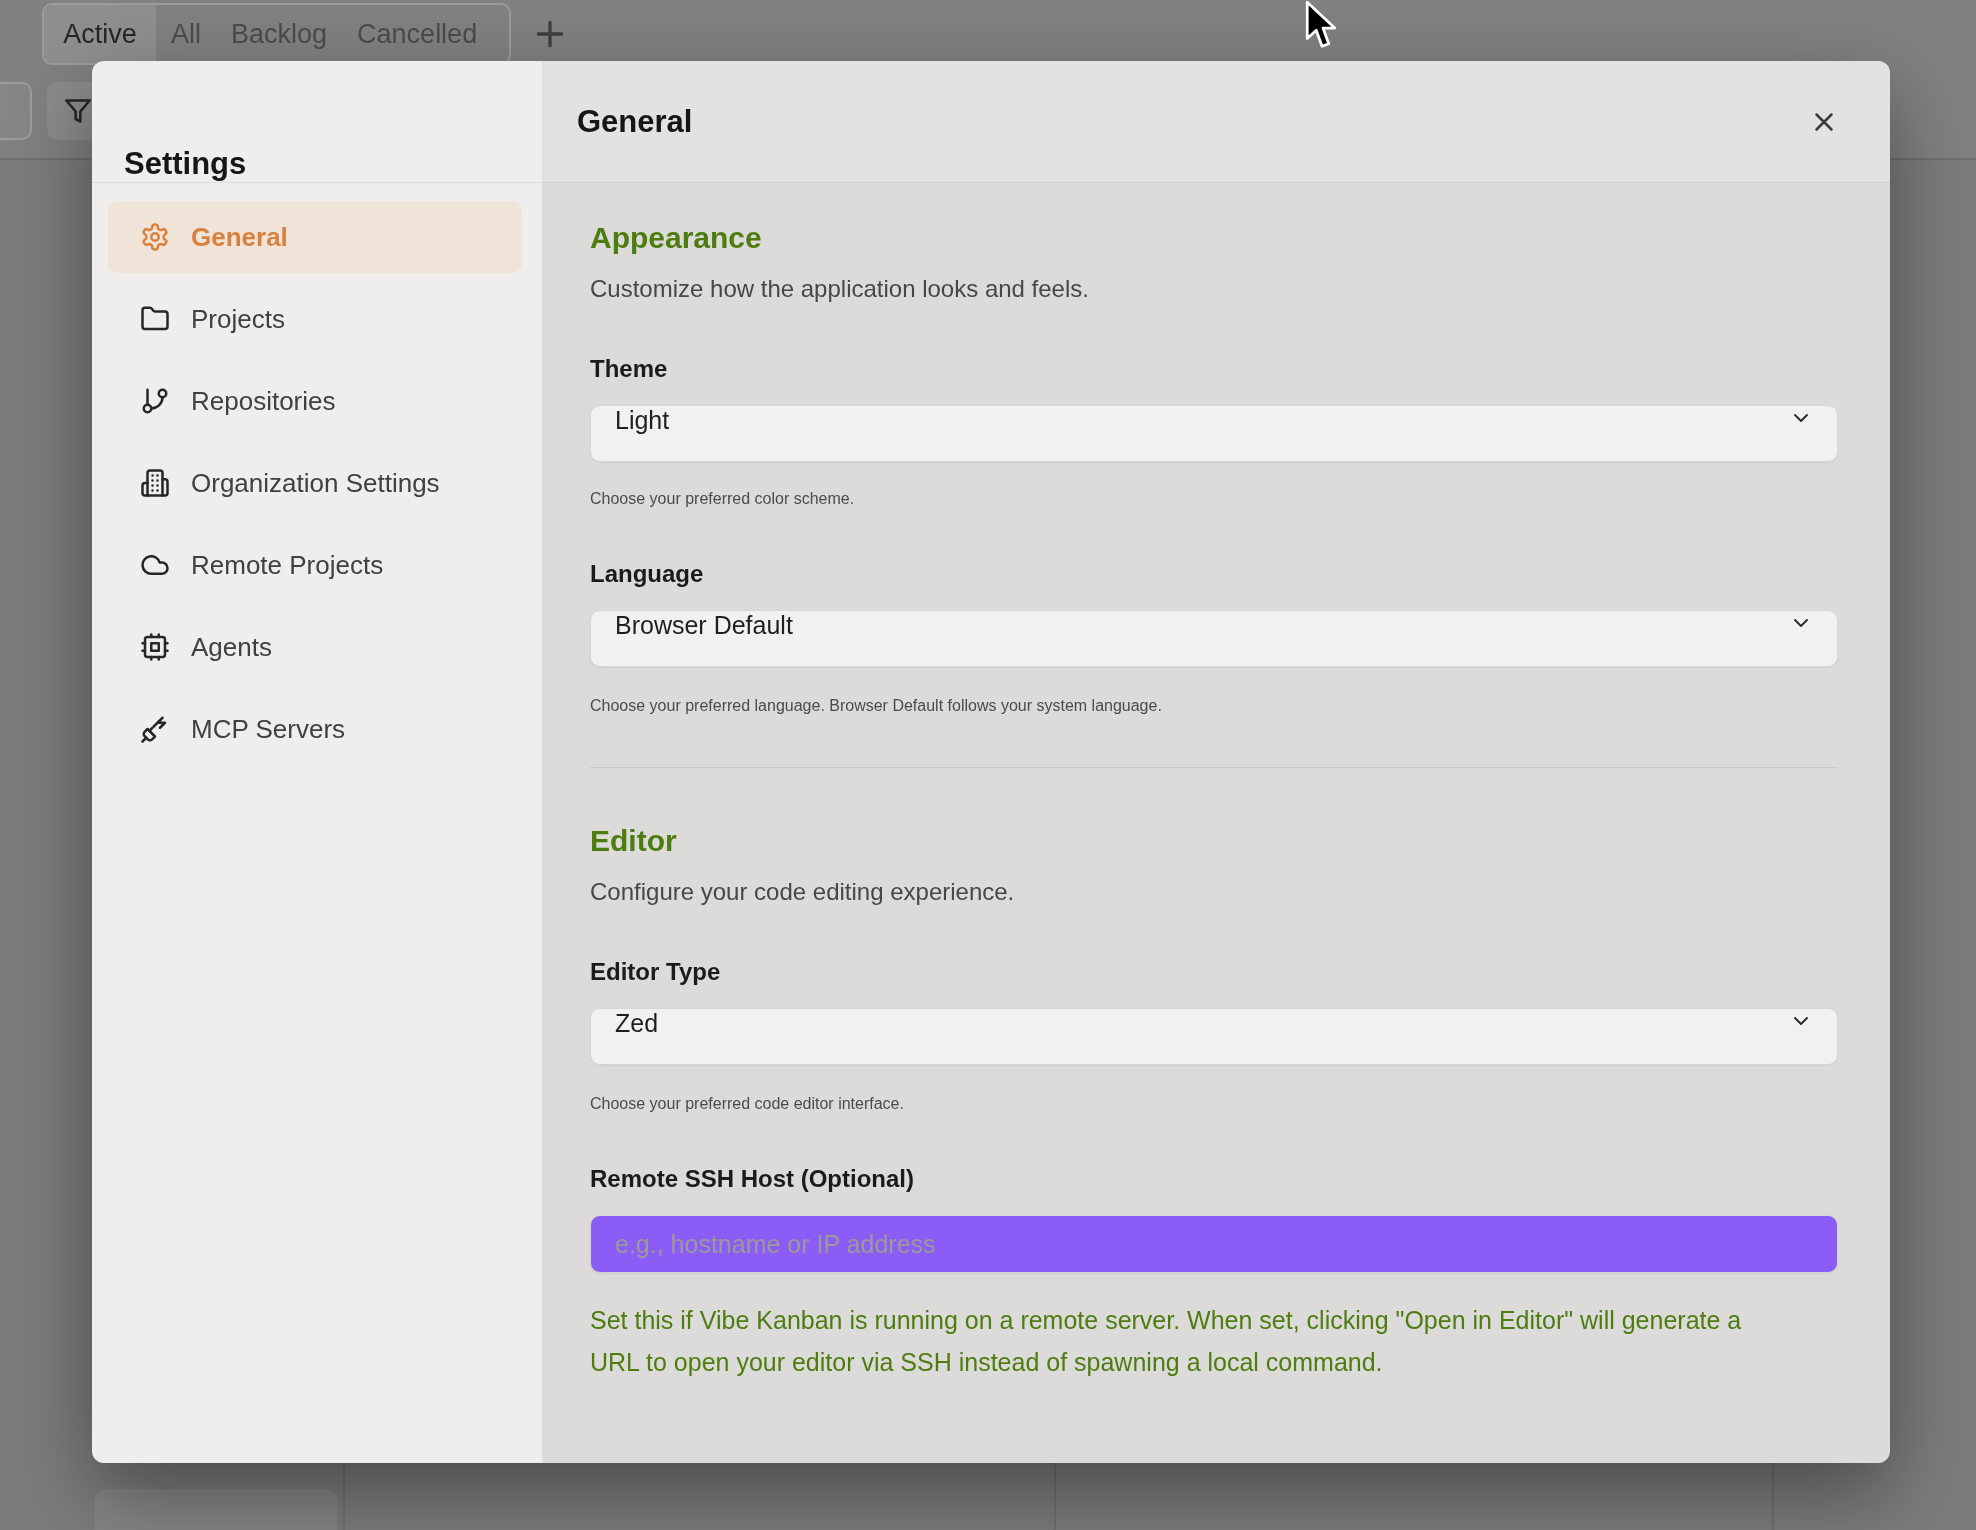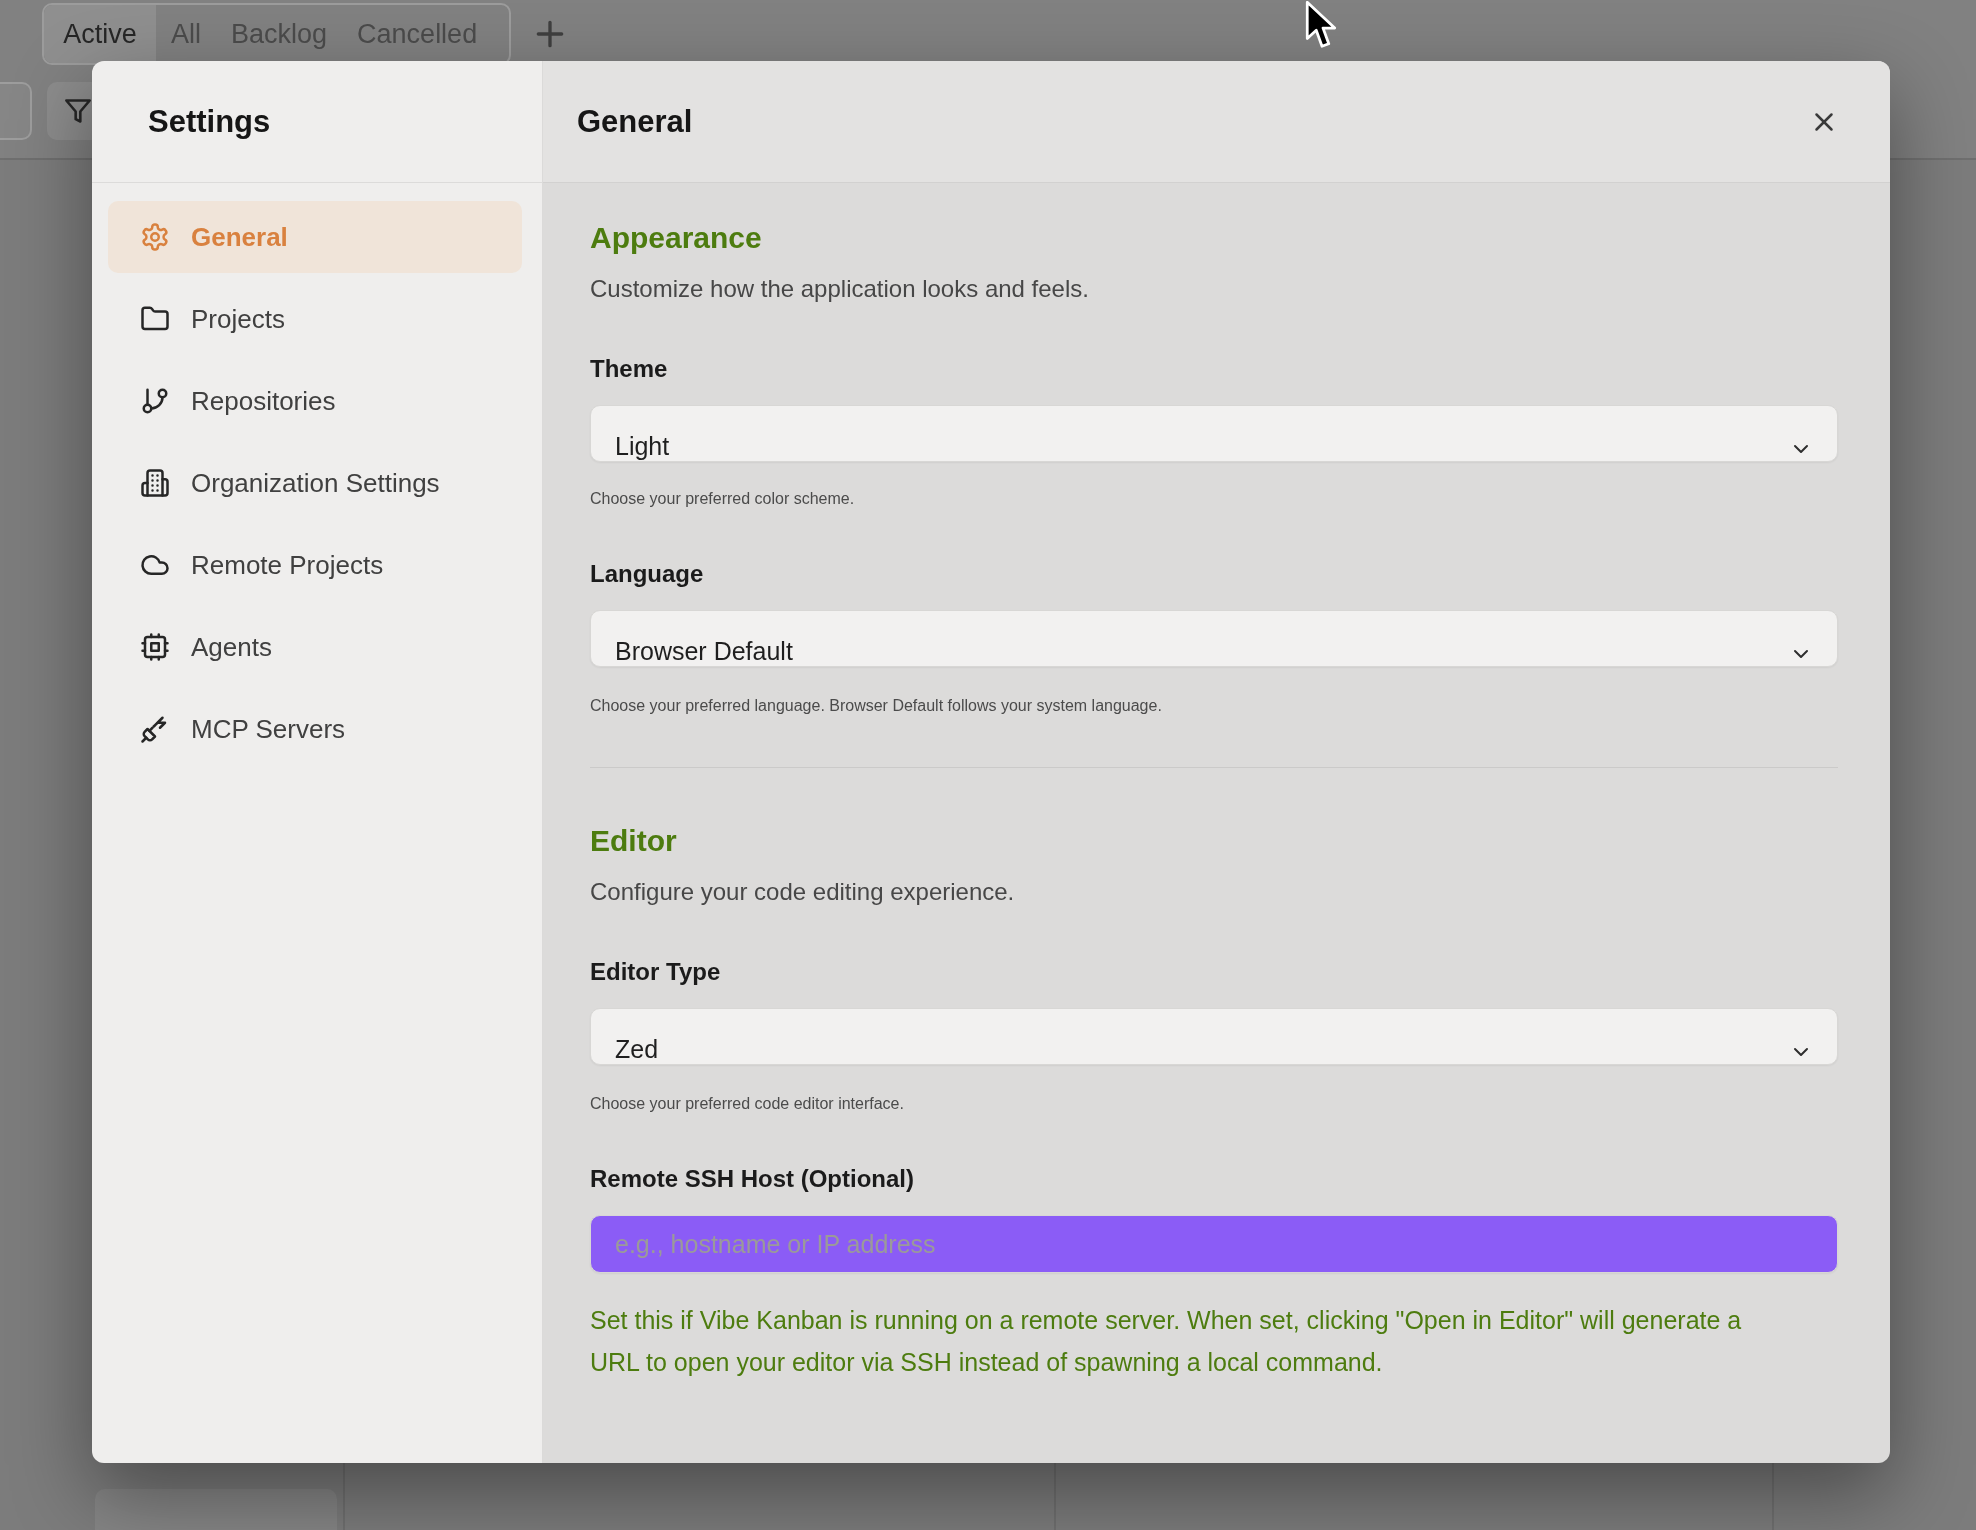--- a/index.html
+++ b/index.html
@@ -30,21 +30,21 @@
   .filter-btn { position:absolute; left:47px; top:82px; width:62px; height:58px; background:#8c8c8c; border-radius:10px; display:flex; align-items:center; justify-content:center; }
   .partial-btn { position:absolute; left:-38px; top:82px; width:70px; height:58px; background:#868686; border:2px solid #9d9d9d; border-radius:10px; }
 
   
   .modal {
     position:absolute; left:92px; top:61px; width:1798px; height:1402px;
     border-radius:12px; overflow:hidden; display:flex; z-index:10;
     box-shadow:0 30px 80px rgba(0,0,0,0.4);
   }
   .sidebar { width:451px; background:#efeeed; border-right:1px solid #dbdad9; display:flex; flex-direction:column; }
-  .sidebar-header { height:122px; flex:0 0 122px; border-bottom:1px solid #dcdbda; display:flex; align-items:center; padding-left:56px; }
+  .sidebar-header { height:122px; flex:0 0 122px; border-bottom:1px solid #dcdbda; display:flex; align-items:flex-end; padding-left:32px; }
   .sidebar-title { font-size:31px; font-weight:700; color:#161616; }
   .nav { padding:18px 20px 0 16px; }
   .nav-item {
     height:72px; border-radius:10px; display:flex; align-items:center;
     padding-left:32px; gap:21px; margin-bottom:10px;
     font-size:26px; font-weight:500; color:#404040; cursor:pointer;
   }
   .nav-item svg { width:30px; height:30px; stroke:#262626; fill:none; stroke-width:2; stroke-linecap:round; stroke-linejoin:round; flex:0 0 30px; }
   .nav-item.active { background:var(--accent-bg); color:var(--accent); font-weight:600; }
   .nav-item.active svg { stroke:var(--accent); }
@@ -60,21 +60,21 @@
 
   .content { flex:1; padding:0 52px 0 47px; overflow:hidden; }
   .section-heading { font-size:30px; font-weight:700; color:#4d7c0f; margin-top:38px; }
   .section-heading.editor { margin-top:56px; }
   .subtitle { font-size:24px; color:#474747; margin-top:20px; }
   .field-label { font-size:24px; font-weight:600; color:#1b1b1b; margin-top:52px; }
   .field-label.strong { font-weight:700; }
   .select {
     margin-top:22px; height:57px; width:100%;
     background:#f2f1f0; border:1px solid #d8d7d5; border-radius:10px;
-    display:flex; align-items:flex-end; justify-content:space-between;
+    display:flex; align-items:flex-start; justify-content:space-between;
     padding:0 24px; font-size:25px; color:#1f1f1f; cursor:pointer;
     box-shadow:0 1px 2px rgba(0,0,0,0.06);
   }
   .select svg { width:24px; height:24px; stroke:#2e2e2e; fill:none; stroke-width:2; stroke-linecap:round; stroke-linejoin:round; }
   .helper { font-size:16px; color:#4b4b4b; margin-top:28px; }
   .helper.mt30 { margin-top:30px; }
   .divider { height:1px; background:#cbcac9; margin-top:52px; }
   .text-input {
     margin-top:22px; height:58px; width:100%;
     background:#8b5cf6; border:1px solid #d8d7d5; border-radius:10px;

